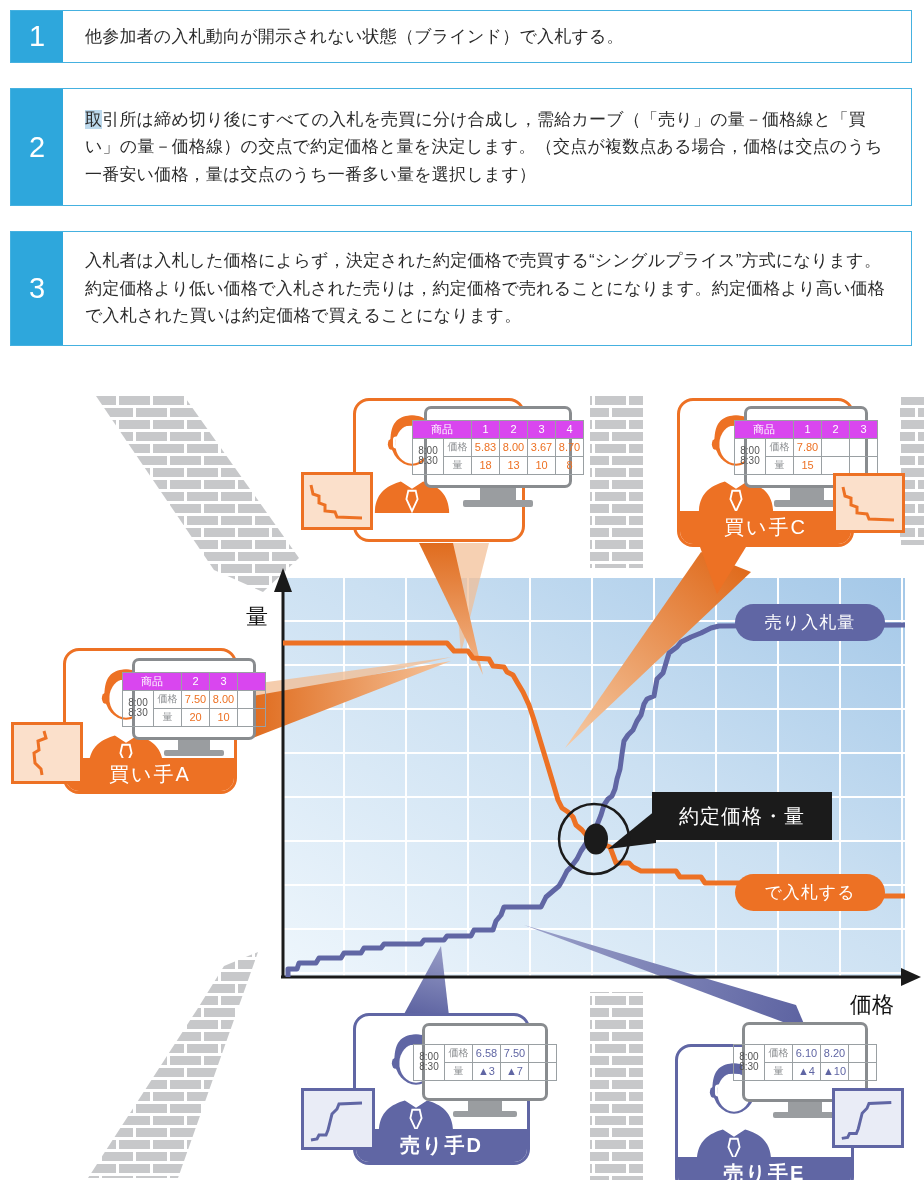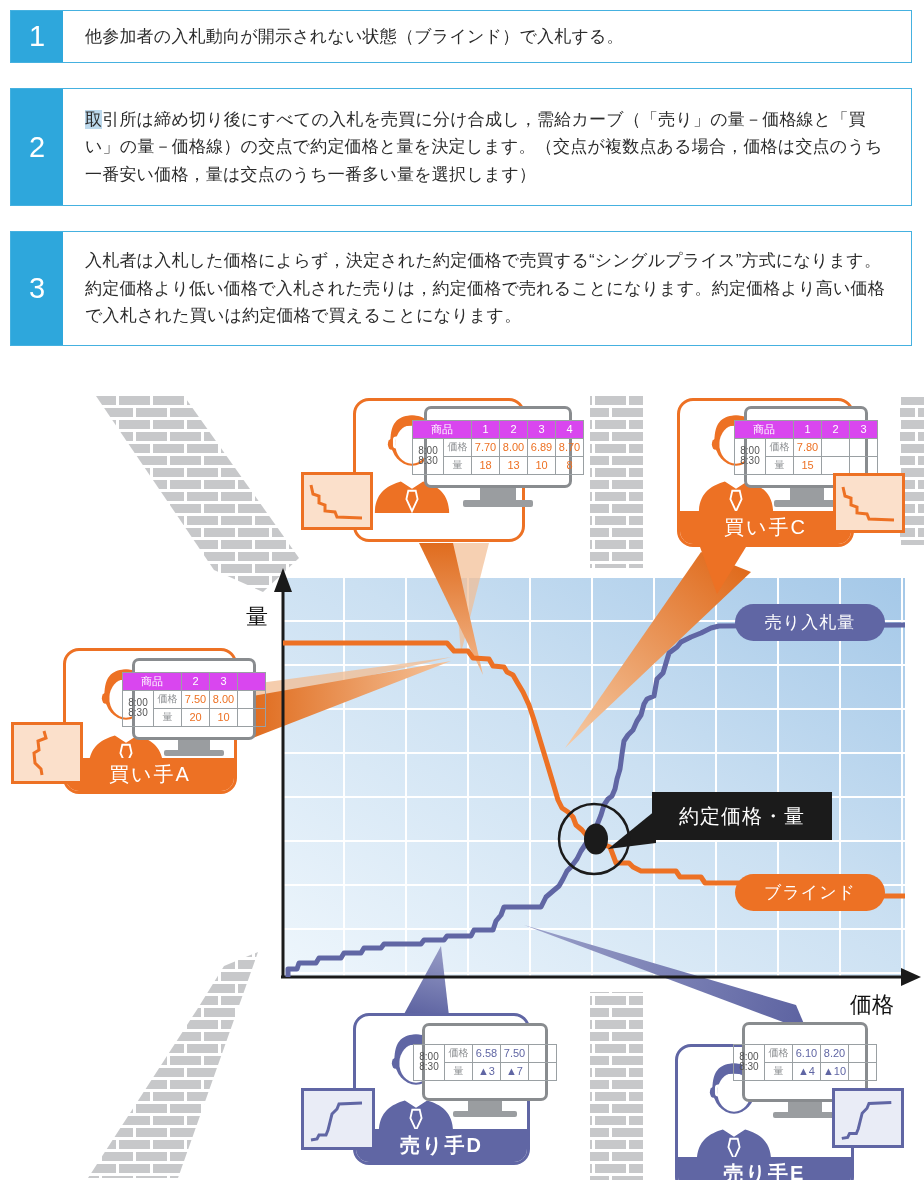--- a/index.html
+++ b/index.html
@@ -162,21 +162,21 @@
     <path fill="none" stroke="#6066a4" stroke-width="5" stroke-linejoin="round" d="M288,977 L288,969 L297,969 L299,963 L316,963 L319,958 L341,958 L344,953 L361,953 L364,948 L381,948 L384,944 L421,944 L424,940 L444,940 L447,936 L471,936 L474,930 L493,930 L496,921 L501,915 L504,907 L541,907 L546,897 L553,891 L559,886 L563,879 L567,871 L571,867 L577,859 L581,851 L585,845 L589,839 L593,833 L597,825 L601,815 L604,805 L608,799 L612,796 L615,789 L617,779 L620,769 L622,754 L624,741 L628,735 L633,730 L637,721 L641,715 L644,704 L647,699 L654,696 L657,679 L663,673 L669,653 L677,647 L681,642 L691,637 L701,633 L711,628 L719,626 L905,625"></path>
 
     <polygon points="656,810 608,849 656,843" fill="#1b1b1b"></polygon>
     <circle cx="594" cy="839" r="35" fill="none" stroke="#1b1b1b" stroke-width="2.5"></circle>
     <ellipse cx="596" cy="839" rx="12" ry="15.5" fill="#1b1b1b"></ellipse>
   </svg>
 
   <div class="axis-label" style="left:246px;top:602px;">量</div>
   <div class="axis-label" style="left:850px;top:990px;">価格</div>
   <div class="pill supply" style="left:735px;top:604px;">売り入札量</div>
-  <div class="pill demand" style="left:735px;top:874px;">ブラインド</div>
+  <div class="pill demand" style="left:735px;top:874px;">で入札する</div>
   <div class="exec-label">約定価格・量</div>
 
   <div class="panel orange" style="left:63px;top:648px;width:174px;height:146px;">
     <svg class="person" style="left:12px;top:12px;color:#ed7124;" width="96" height="104" viewBox="0 0 100 112">
         <use href="#person-sym"></use>
       </svg>
     <div class="band">買い手A</div>
   </div>
   <div class="monitor" style="left:132px;top:658px;width:124px;height:82px;">
     <table class="bid-table">
@@ -229,23 +229,23 @@
             <th class="hcell">2</th>
             <th class="hcell">3</th>
             <th class="hcell">4</th>
           </tr>
       <tr>
             <td class="time" rowspan="2">
               <span>8:00</span>
               <span>8:30</span>
             </td>
           <td class="lab">価格</td>
-            <td class="val-o">7.70</td>
+            <td class="val-o">5.83</td>
             <td class="val-o">8.00</td>
-            <td class="val-o">6.89</td>
+            <td class="val-o">3.67</td>
             <td class="val-o">8.70</td>
           </tr>
       <tr>
             <td class="lab">量</td>
             <td class="val-o">18</td>
             <td class="val-o">13</td>
             <td class="val-o">10</td>
             <td class="val-o">8</td>
           </tr>
     </tbody>

